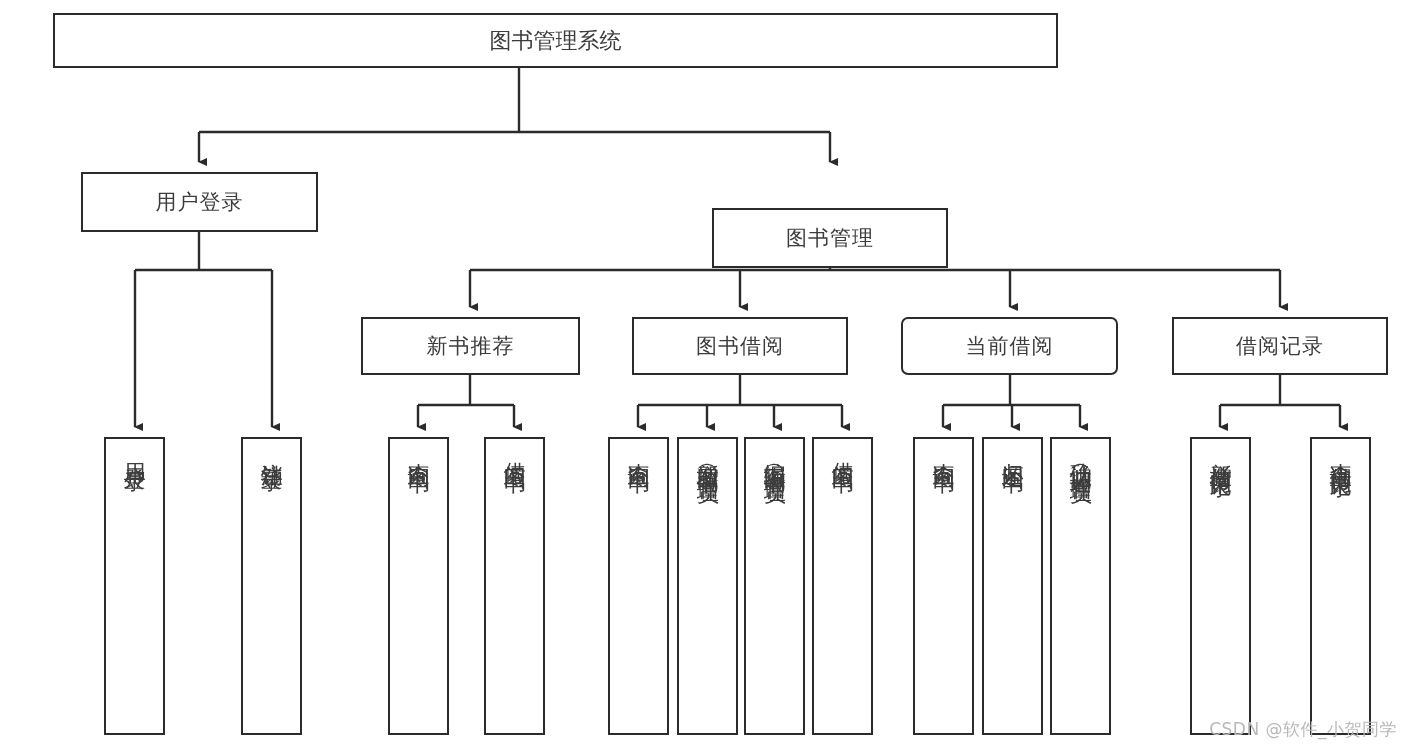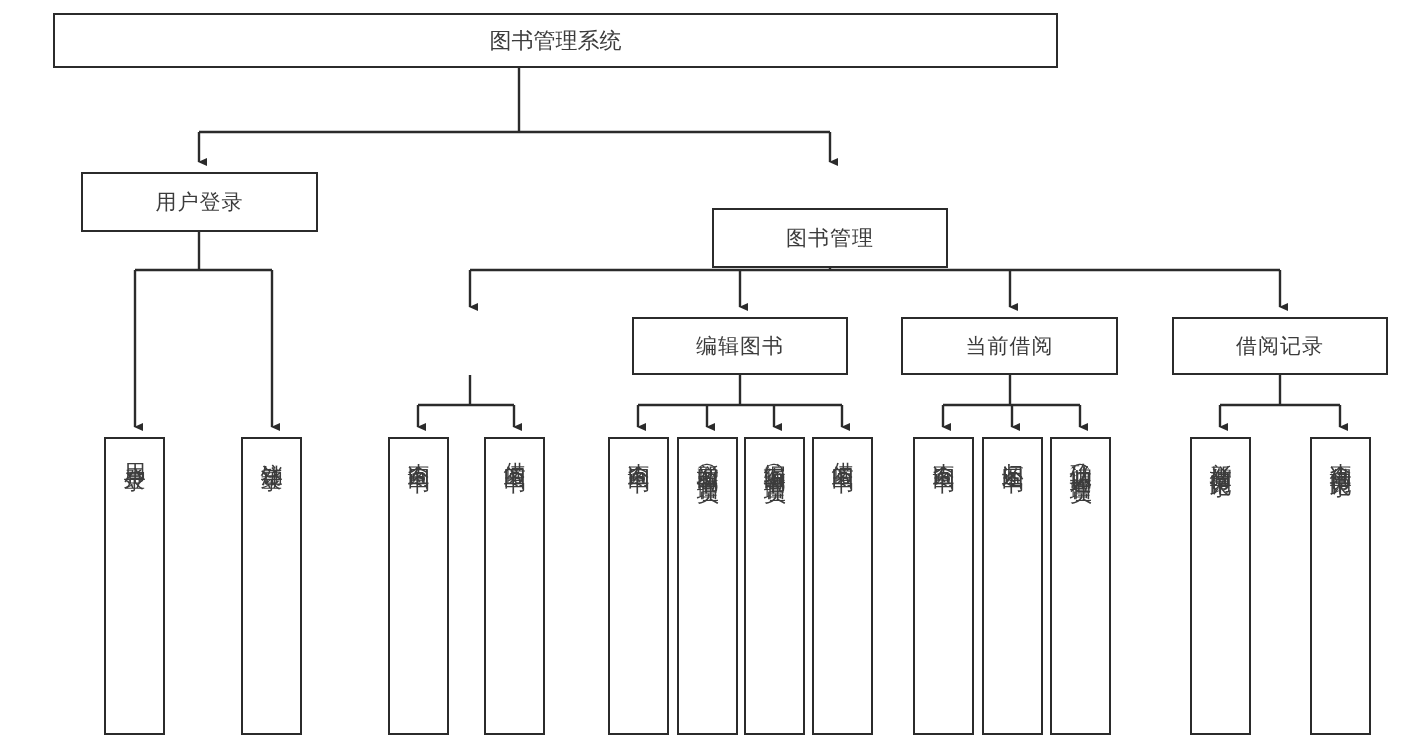--- a/index.html
+++ b/index.html
@@ -119,22 +119,23 @@
       <path d="M1220,405 L1220,427" marker-end="url(#arw)"></path>
       <path d="M1340,405 L1340,427" marker-end="url(#arw)"></path>
     </g>
   </svg>
 
   <div class="node root" style="left: 17px; top: 13px; width: 1005px; height: 55px; margin-left: 36px;">图书管理系统</div>
 
   <div class="node h" style="left: 81px; top: 172px; width: 237px; height: 60px;">用户登录</div>
   <div class="node h" style="left: 712px; top: 172px; width: 236px; height: 60px; margin-top: 36px;">图书管理</div>
 
-  <div class="node h" style="left: 632px; top: 317px; width: 216px; height: 58px;">编辑图书</div>
-  <div class="node h" style="left: 901px; top: 317px; width: 217px; height: 58px;">当前借阅</div>
+  <div class="node h" style="left: 361px; top: 317px; width: 219px; height: 58px;">新书推荐</div>
+  <div class="node h" style="left: 632px; top: 317px; width: 216px; height: 58px;">图书借阅</div>
+  <div class="node h" style="left: 901px; top: 317px; width: 217px; height: 58px; border-radius: 7px;">当前借阅</div>
   <div class="node h" style="left: 1172px; top: 317px; width: 216px; height: 58px; font-family: Liberation Mono, monospace;">借阅记录</div>
 
   <div class="node v" style="left: 104px; top: 437px; width: 61px; height: 298px;">
       <span class="vtext">用户登录</span>
     </div>
   <div class="node v" style="left: 241px; top: 437px; width: 61px; height: 298px;">
       <span class="vtext">注销登录</span>
     </div>
   <div class="node v" style="left: 388px; top: 437px; width: 61px; height: 298px;">
       <span class="vtext">查询图书</span>
@@ -163,13 +164,14 @@
   <div class="node v" style="left: 1050px; top: 437px; width: 61px; height: 298px;">
       <span class="vtext">确认归还（管理员）</span>
     </div>
   <div class="node v" style="left: 1190px; top: 437px; width: 61px; height: 298px;">
       <span class="vtext">新增借阅记录</span>
     </div>
   <div class="node v" style="left: 1310px; top: 437px; width: 61px; height: 298px;">
       <span class="vtext">查询借阅记录</span>
     </div>
 
+  <div class="watermark">CSDN @软件_小贺同学</div>
 </div>
 
 </body></html>

